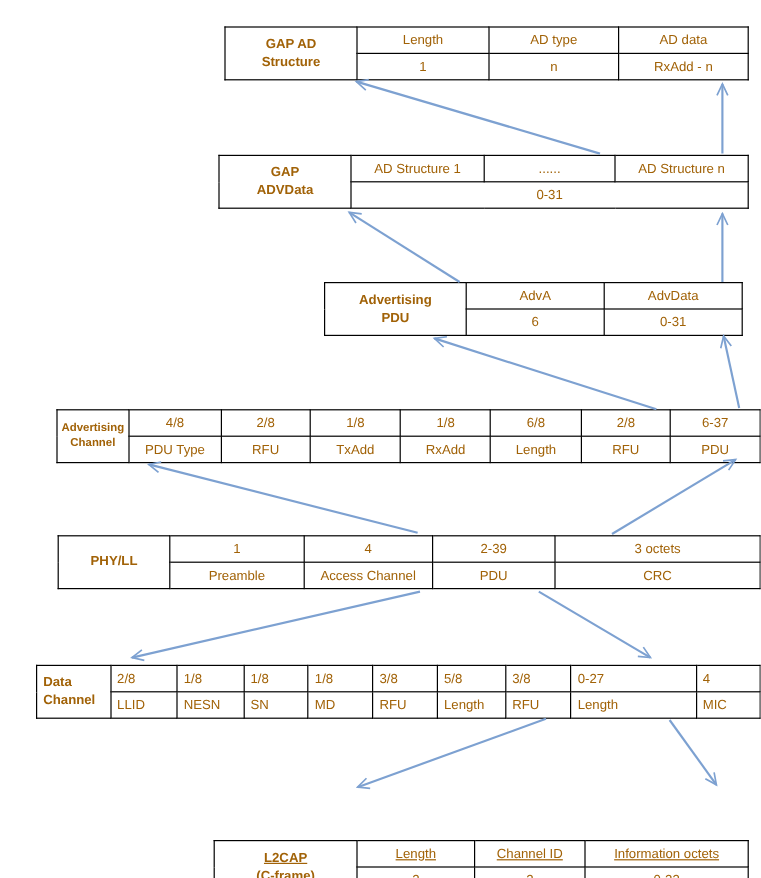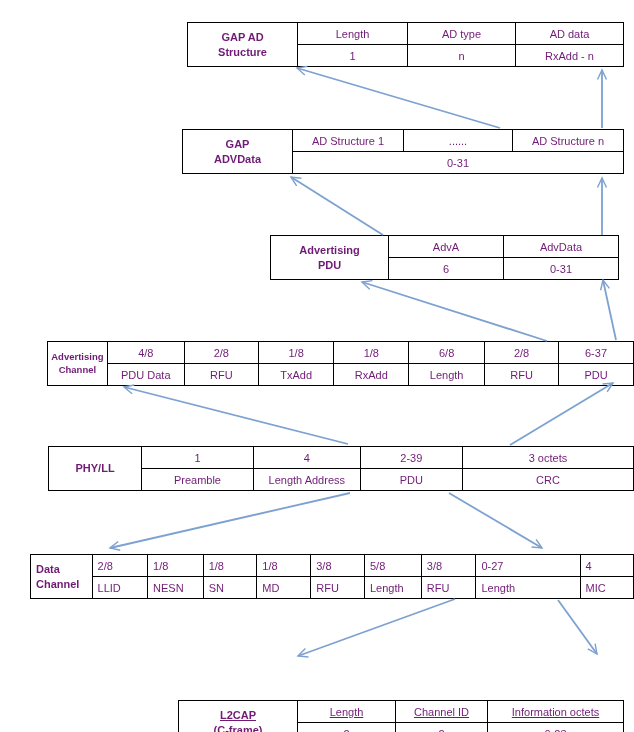--- a/index.html
+++ b/index.html
@@ -1,17 +1,17 @@
 <!DOCTYPE html>
 <html><head>
 <meta charset="utf-8">
 <style>
   html,body{margin:0;padding:0;background:#ffffff;}
   #canvas{position:relative;width:634px;height:732px;background:#ffffff;overflow:hidden;
-          font-family:"Liberation Sans",sans-serif;color:#701a75;}
+          font-family:"Liberation Sans",sans-serif;color:#a16207;}
   table.blk{position:absolute;border-collapse:collapse;table-layout:fixed;}
   table.blk td{border:1px solid #000;height:21px;padding:0 2px;font-size:11px;
                text-align:center;vertical-align:middle;white-space:nowrap;overflow:hidden;}
   table.blk td.lbl{font-weight:bold;}
   td.lbl span{display:block;line-height:1.3;}
   table.leftalign td{text-align:left;padding-left:5px;}
   table.smalllbl td.lbl{font-size:9.5px;}
   #arrows{position:absolute;left:0;top:0;width:634px;height:732px;pointer-events:none;}
 </style>
 </head>
@@ -81,21 +81,21 @@
       </td>
       <td style="width:74px">4/8</td>
       <td style="width:73px">2/8</td>
       <td style="width:74px">1/8</td>
       <td style="width:73px">1/8</td>
       <td style="width:74px">6/8</td>
       <td style="width:73px">2/8</td>
       <td style="width:74px">6-37</td>
     </tr>
     <tr>
-      <td>PDU Data</td>
+      <td>PDU Type</td>
       <td>RFU</td>
       <td>TxAdd</td>
       <td>RxAdd</td>
       <td>Length</td>
       <td>RFU</td>
       <td>PDU</td>
     </tr>
   </tbody>
     </table>
 
@@ -105,21 +105,21 @@
       <td rowspan="2" class="lbl" style="width:90px">
         <span>PHY/LL</span>
       </td>
       <td style="width:109px">1</td>
       <td style="width:103px">4</td>
       <td style="width:100px">2-39</td>
       <td style="width:171px">3 octets</td>
     </tr>
     <tr>
       <td>Preamble</td>
-      <td>Length Address</td>
+      <td>Access Channel</td>
       <td>PDU</td>
       <td>CRC</td>
     </tr>
   </tbody>
     </table>
 
   <table class="blk leftalign" style="left:30px;top:554px;">
     <tbody>
         <tr>
       <td rowspan="2" class="lbl" style="width:55px">

